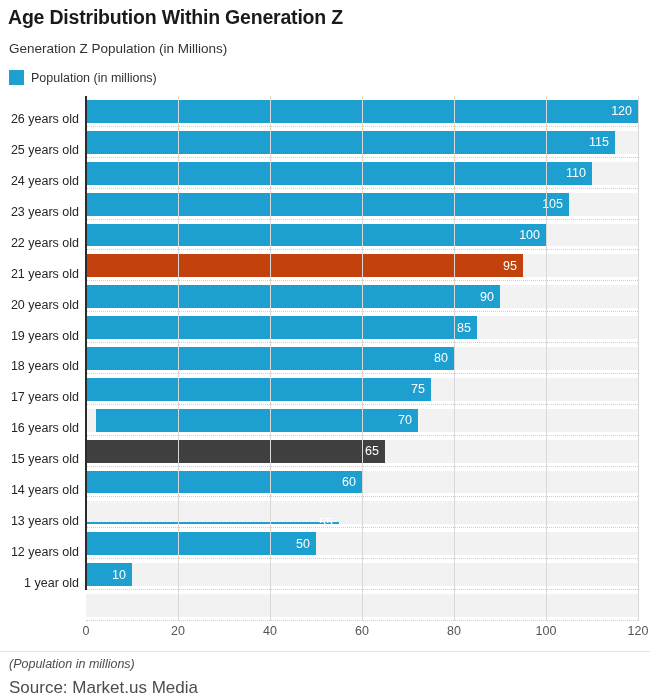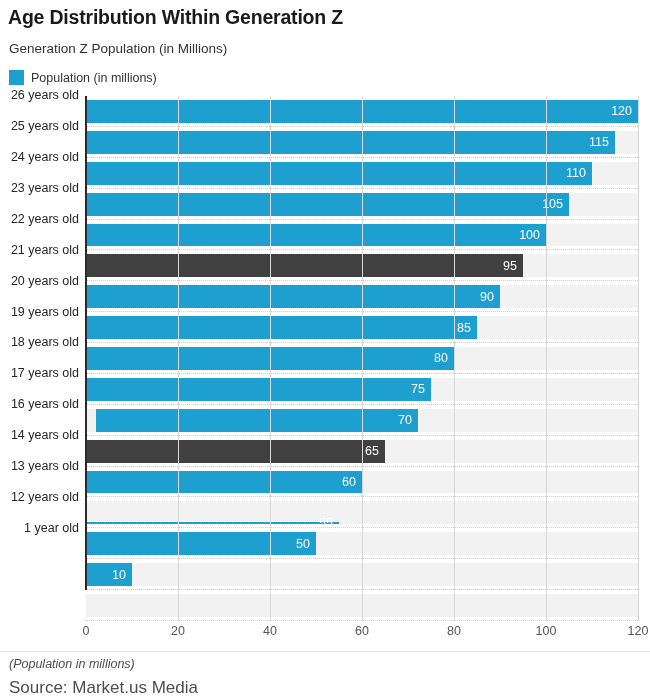--- a/index.html
+++ b/index.html
@@ -135,21 +135,21 @@
     top: 0;
     width: 1.5px;
     height: 525px;
     background: #2b2b2b;
   }
 
   
   #ylabels {
     position: absolute;
     left: 0;
-    top: 80px;
+    top: 104px;
     width: 79px;
     height: 525px;
   }
   .ylabel {
     height: 31.1764px;
     display: flex;
     align-items: center;
     justify-content: flex-end;
     font-size: 12.5px;
     color: #262626;
@@ -218,20 +218,21 @@
       <div class="ylabel" style="height: 30.8824px;">25 years old</div>
       <div class="ylabel" style="height: 30.8824px;">24 years old</div>
       <div class="ylabel" style="height: 30.8824px;">23 years old</div>
       <div class="ylabel" style="height: 30.8824px;">22 years old</div>
       <div class="ylabel" style="height: 30.8824px;">21 years old</div>
       <div class="ylabel" style="height: 30.8824px;">20 years old</div>
       <div class="ylabel" style="height: 30.8824px;">19 years old</div>
       <div class="ylabel" style="height: 30.8824px;">18 years old</div>
       <div class="ylabel" style="height: 30.8824px;">17 years old</div>
       <div class="ylabel" style="height: 30.8824px;">16 years old</div>
+      <div class="ylabel" style="height: 30.8824px;">15 years old</div>
       <div class="ylabel" style="height: 30.8824px;">14 years old</div>
       <div class="ylabel" style="height: 30.8824px;">13 years old</div>
       <div class="ylabel" style="height: 30.8824px;">12 years old</div>
       <div class="ylabel" style="height: 30.8824px;">1 year old</div>
     </div>
 
   <div id="plot">
     <div id="bands">
         <div class="row" style="height: 30.8824px;">
           <div class="row-band" style="background: rgb(242, 242, 242);"></div>
@@ -263,21 +264,21 @@
         </div>
         <div class="row" style="height: 30.8824px;">
           <div class="row-band" style="background: rgb(242, 242, 242);"></div>
           <div class="bar" style="width: 83.3333%; background: rgb(29, 159, 208);">
             <span class="bar-value">100</span>
           </div>
           <div class="row-sep"></div>
         </div>
         <div class="row" style="height: 30.8824px;">
           <div class="row-band" style="background: rgb(242, 242, 242);"></div>
-          <div class="bar" style="width: 79.1667%; background: #404040;">
+          <div class="bar" style="width: 79.1667%; background: #c2410c;">
             <span class="bar-value">95</span>
           </div>
           <div class="row-sep"></div>
         </div>
         <div class="row" style="height: 30.8824px;">
           <div class="row-band" style="background: rgb(242, 242, 242);"></div>
           <div class="bar" style="width: 75%; background: rgb(29, 159, 208);">
             <span class="bar-value">90</span>
           </div>
           <div class="row-sep"></div>

